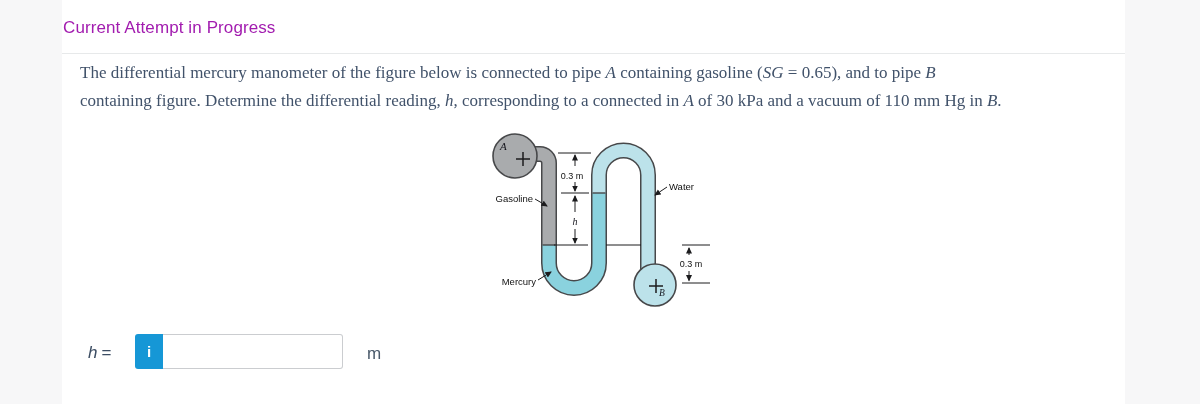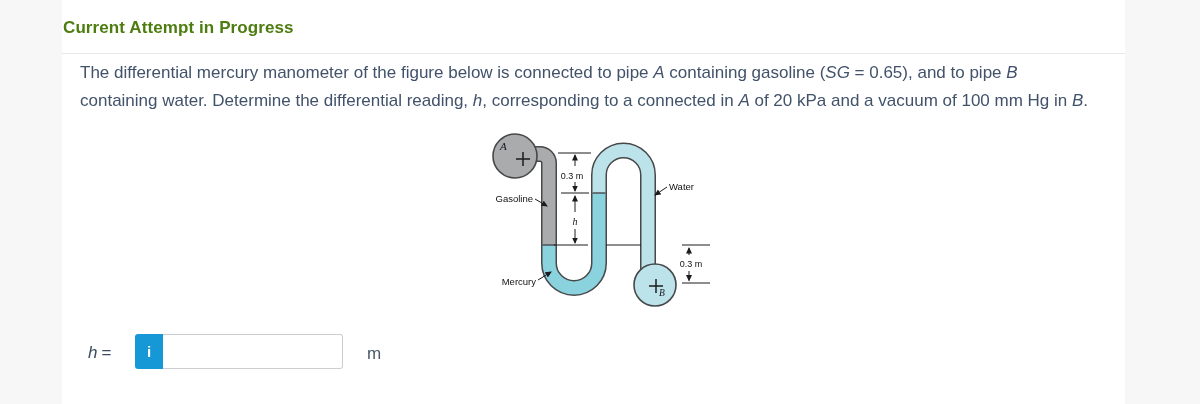--- a/index.html
+++ b/index.html
@@ -8,28 +8,28 @@
     background:#f7f7f8;
     font-family:"Liberation Sans", sans-serif;
     -webkit-font-smoothing:antialiased;
   }
   .card{
     position:absolute;left:62px;top:0;width:1063px;height:404px;
     background:#ffffff;
   }
   .heading{
     position:absolute;left:1px;top:18px;
-    font-size:17px;font-weight:bold;color:#4d7c0f;letter-spacing:.1px;
+    font-size:17px;font-weight:normal;color:#a21caf;letter-spacing:.1px;
   }
   .divider{
     position:absolute;left:0;top:53px;width:1063px;height:1px;background:#e7e9ea;
   }
   .problem{
     position:absolute;left:18px;top:59px;width:1030px;
-    font-size:17px;line-height:28px;color:#41526a;
+    font-size:17px;line-height:28px;color:#41526a;font-family:Liberation Serif, serif;
   }
   .problem i{font-style:italic;}
   .figure-wrap{
     position:absolute;left:416px;top:128px;width:240px;height:185px;
   }
   
   .tube-outline{fill:none;stroke:#47484a;stroke-width:16;stroke-linecap:butt;}
   .tube{fill:none;stroke-width:13;stroke-linecap:butt;}
   .pipe-circle{stroke:#47484a;stroke-width:1.6;}
   .cross{stroke:#1c1c1e;stroke-width:1.5;fill:none;}
@@ -63,21 +63,21 @@
 </head>
 <body>
 
 <div class="card">
 
   <div class="heading">Current Attempt in Progress</div>
   <div class="divider"></div>
 
   <div class="problem">
     <div><span>The differential mercury manometer of the figure below is connected to pipe </span><i>A</i><span> containing gasoline (</span><i>SG</i><span> = 0.65), and to pipe </span><i>B</i></div>
-    <div><span>containing water. Determine the differential reading, </span><i>h</i><span>, corresponding to a connected in </span><i>A</i><span> of 20 kPa and a vacuum of 100 mm Hg in </span><i>B</i><span>.</span></div>
+    <div><span>containing figure. Determine the differential reading, </span><i>h</i><span>, corresponding to a connected in </span><i>A</i><span> of 30 kPa and a vacuum of 110 mm Hg in </span><i>B</i><span>.</span></div>
   </div>
 
   <div class="figure-wrap">
     <svg width="240" height="185" viewBox="0 0 240 185">
       <defs>
         <marker id="arr" markerWidth="7" markerHeight="7" refX="5.5" refY="3" orient="auto" markerUnits="userSpaceOnUse">
           <path d="M0,0 L6.5,3 L0,6 z" fill="#1c1c1e"></path>
         </marker>
       </defs>
 

